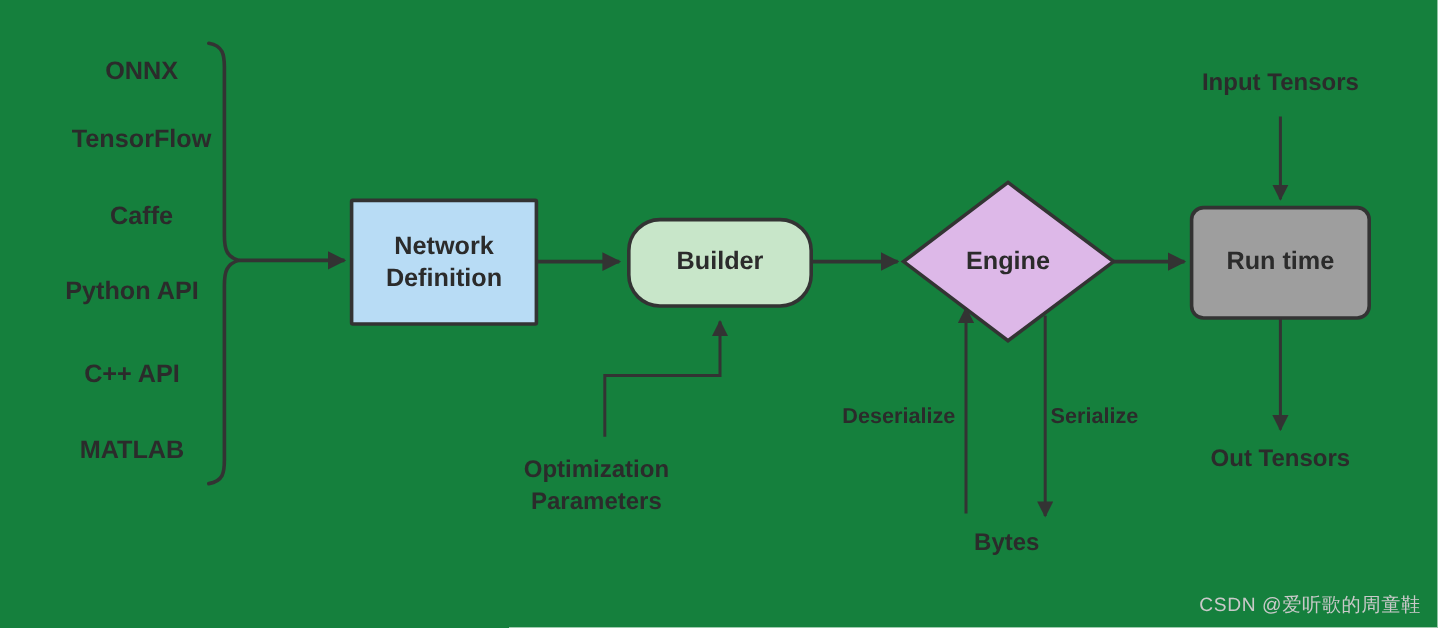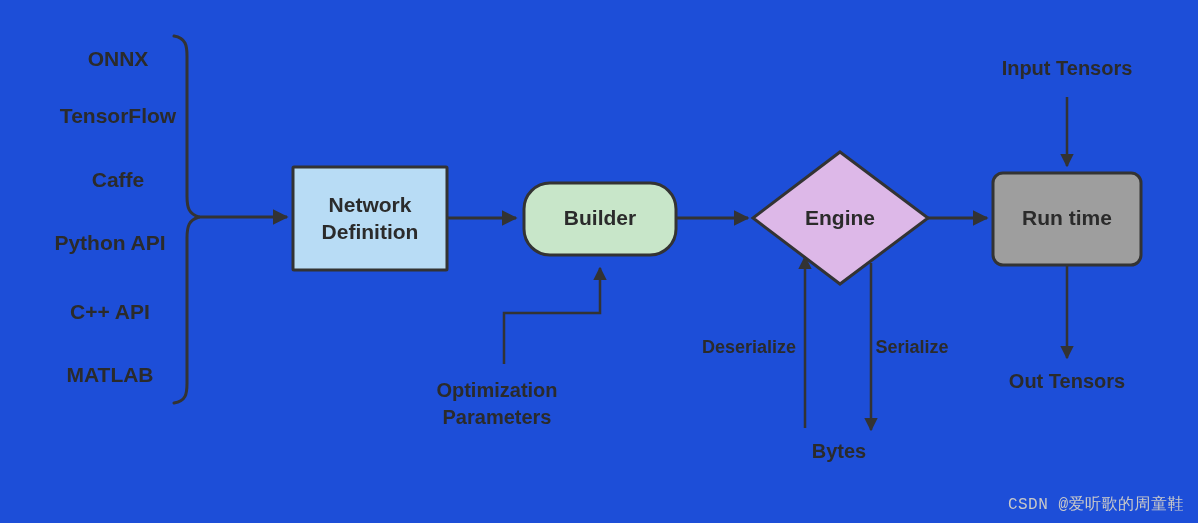--- a/index.html
+++ b/index.html
@@ -5,21 +5,21 @@
 <style>
   html, body {
     margin: 0;
     padding: 0;
     background: #ffffff;
   }
   #canvas {
     position: relative;
     width: 1198px;
     height: 523px;
-    background: #1d4ed8;
+    background: #15803d;
     font-family: "Liberation Sans", "DejaVu Sans", sans-serif;
     overflow: hidden;
   }
   #diagram {
     position: absolute;
     top: 0;
     left: 0;
     width: 1198px;
     height: 523px;
   }
@@ -60,21 +60,21 @@
   }
   .thin-line {
     fill: none;
     stroke: #333333;
     stroke-width: 2.5;
   }
   .watermark {
     position: absolute;
     right: 14px;
     bottom: 8px;
-    font-family: Liberation Mono, monospace;
+    font-family: Liberation Sans, sans-serif;
     font-size: 16px;
     color: #c9c9c9;
     letter-spacing: 0.5px;
     white-space: nowrap;
     margin-left: 48px;
   }
 </style>
 </head>
 <body>
 

